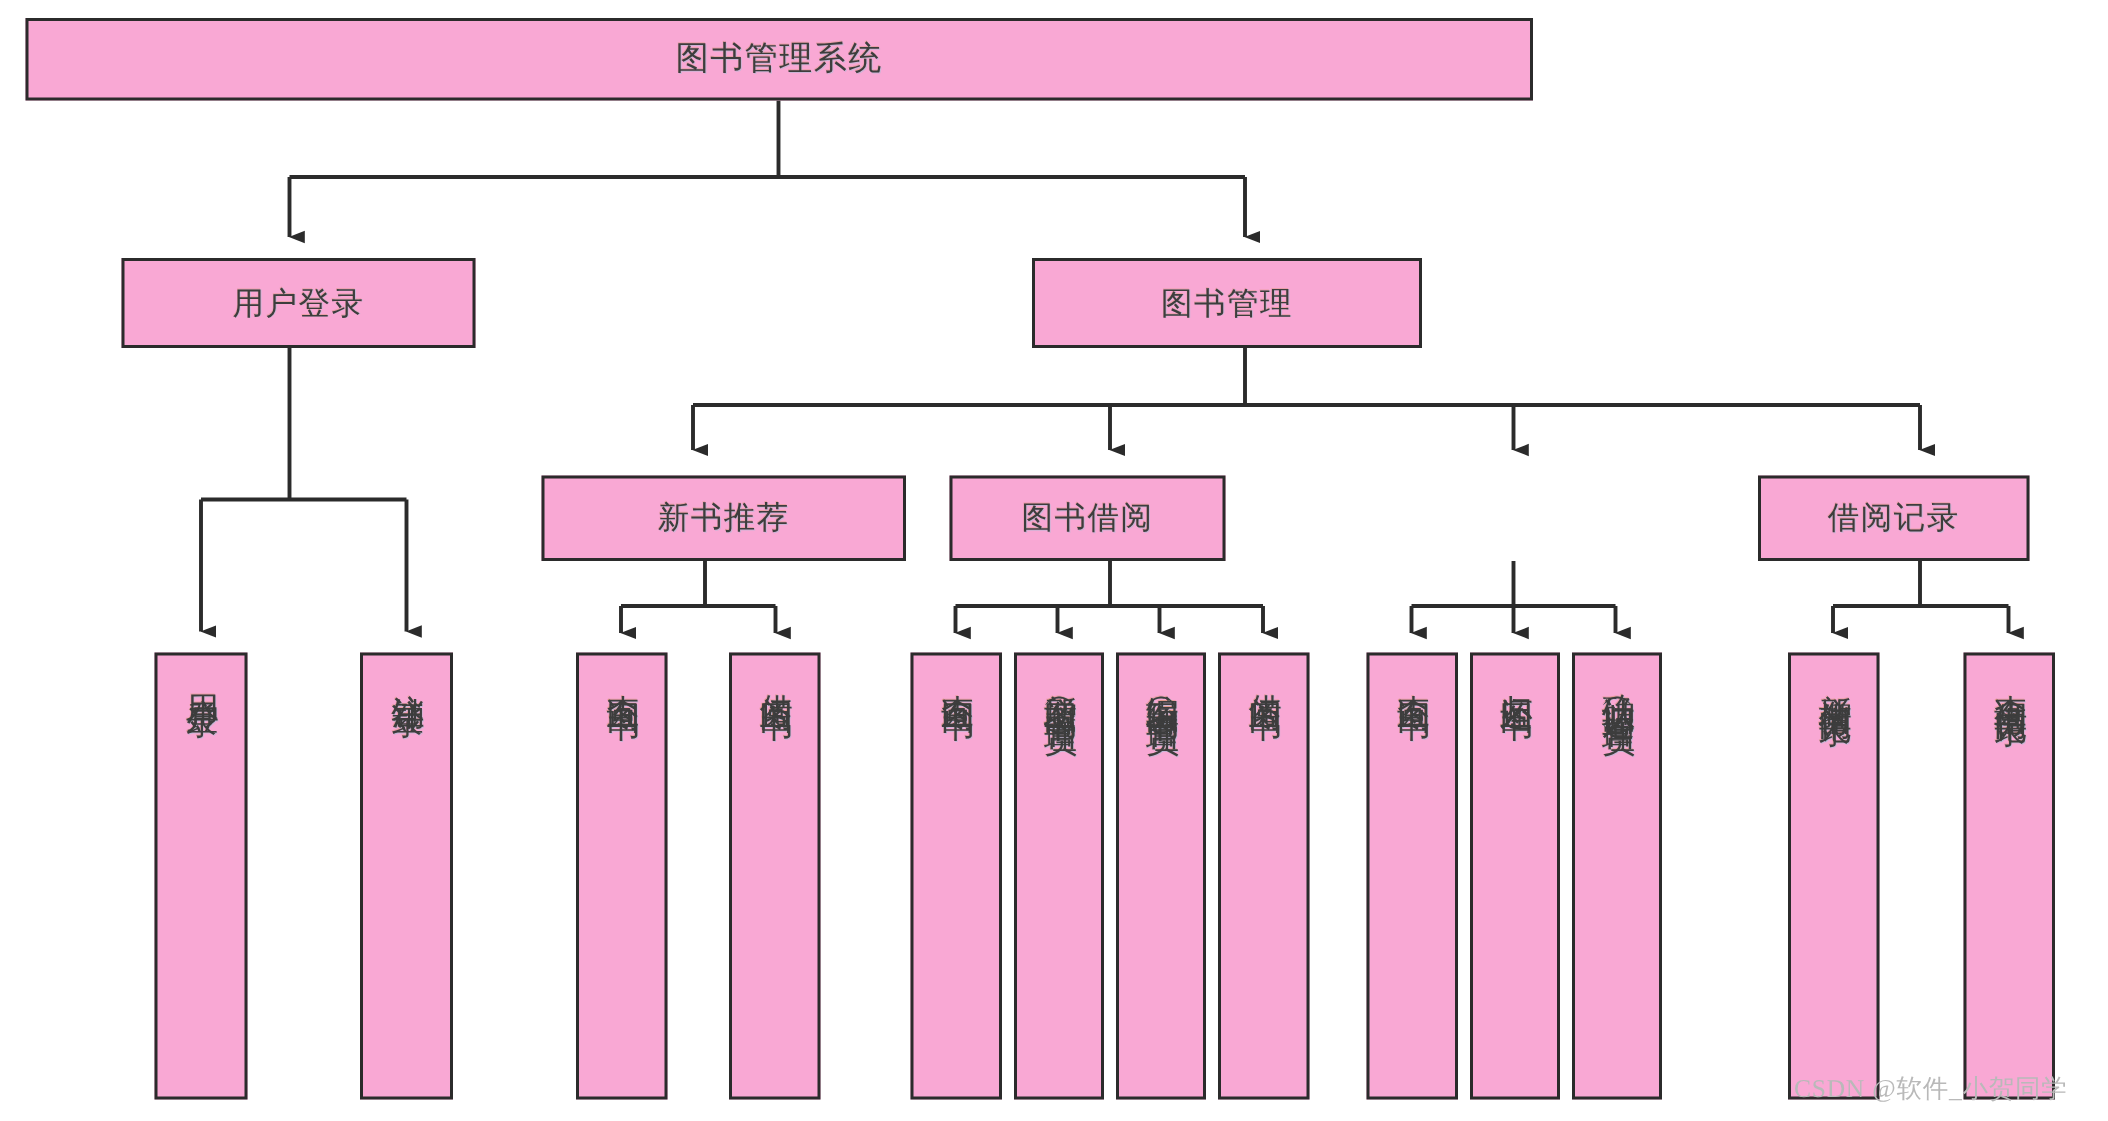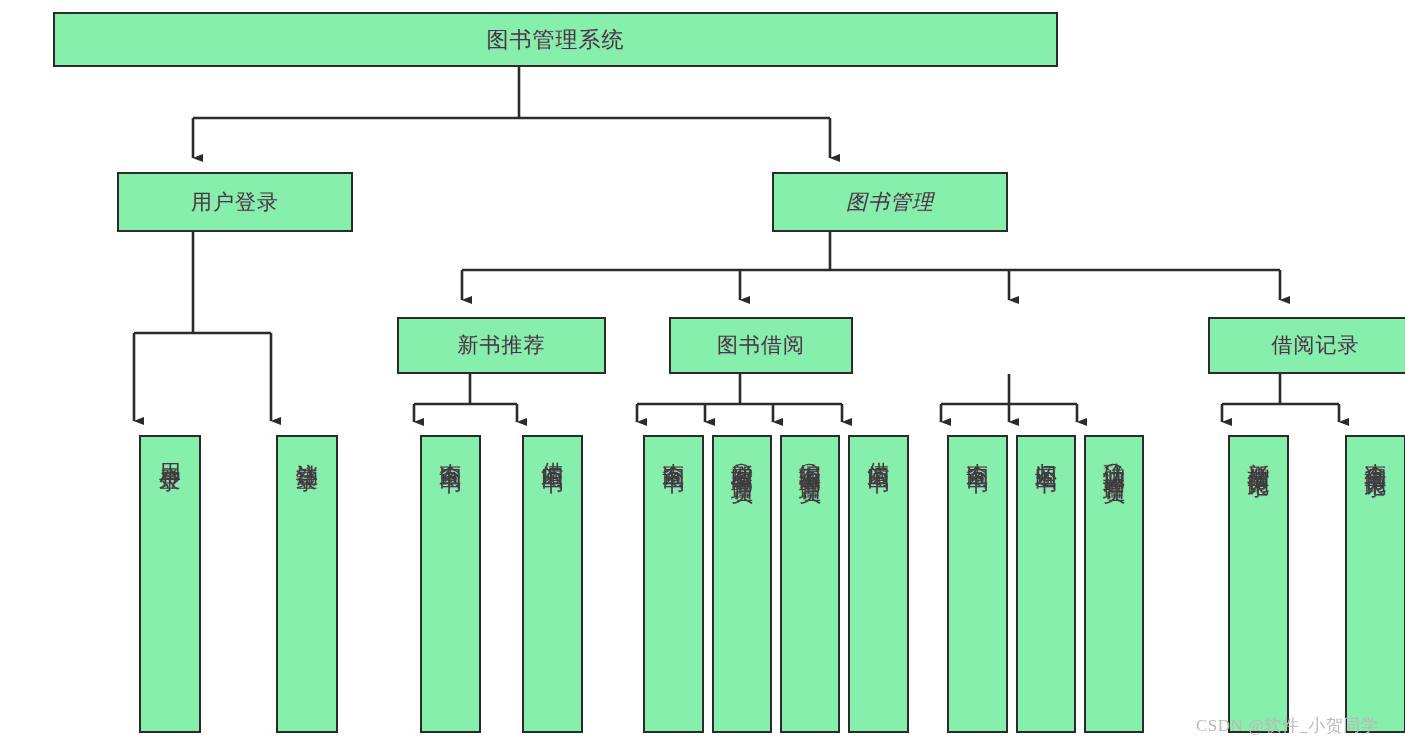--- a/index.html
+++ b/index.html
@@ -2,26 +2,25 @@
 <html><head>
 <meta charset="utf-8">
 <style>
   html,body{margin:0;padding:0;background:#ffffff;}
   body{width:1405px;height:747px;font-family:"DejaVu Sans","Liberation Sans",sans-serif;}
   #diagram{position:relative;width:1405px;height:747px;overflow:hidden;background:#fff;}
   svg#edges{position:absolute;left:0;top:0;width:1405px;height:747px;}
   .node{
     position:absolute;
     box-sizing:border-box;
-    background:#86efac;
+    background:#f9a8d4;
     border:2.5px solid #2b2b2b;
     display:flex;
     align-items:center;
     justify-content:center;
-    margin-left:36px;
   }
   .node .lbl{
     color:#3d3d3d;
     font-size:21px;
     line-height:1.25;
     letter-spacing:1px;
     white-space:nowrap;
     text-shadow:0.6px 0.6px 0 rgba(170,190,215,.55), -0.4px -0.4px 0 rgba(205,140,70,.30);
   }
   .node.root .lbl{font-size:22px;}
@@ -107,31 +106,31 @@
     </g>
   </svg>
 
   <div class="node root" style="left:17px;top:12px;width:1005px;height:55px;">
     <span class="lbl">图书管理系统</span>
   </div>
 
   <div class="node" style="left:81px;top:172px;width:236px;height:60px;">
     <span class="lbl">用户登录</span>
   </div>
-  <div class="node" style="left:736px;top:172px;width:236px;height:60px;font-style:italic;">
+  <div class="node" style="left:688px;top:172px;width:260px;height:60px;">
     <span class="lbl">图书管理</span>
   </div>
 
-  <div class="node" style="left:361px;top:317px;width:209px;height:57px;">
+  <div class="node" style="left:361px;top:317px;width:243px;height:57px;">
     <span class="lbl">新书推荐</span>
   </div>
   <div class="node" style="left:633px;top:317px;width:184px;height:57px;">
     <span class="lbl">图书借阅</span>
   </div>
-  <div class="node" style="left:1172px;top:317px;width:215px;height:57px;text-align:right;">
+  <div class="node" style="left:1172px;top:317px;width:181px;height:57px;text-align:right;">
     <span class="lbl">借阅记录</span>
   </div>
 
   <div class="node vert" style="left:103px;top:435px;width:62px;height:298px;">
     <span class="lbl">用户登录</span>
   </div>
   <div class="node vert" style="left:240px;top:435px;width:62px;height:298px;">
     <span class="lbl">注销登录</span>
   </div>
 

